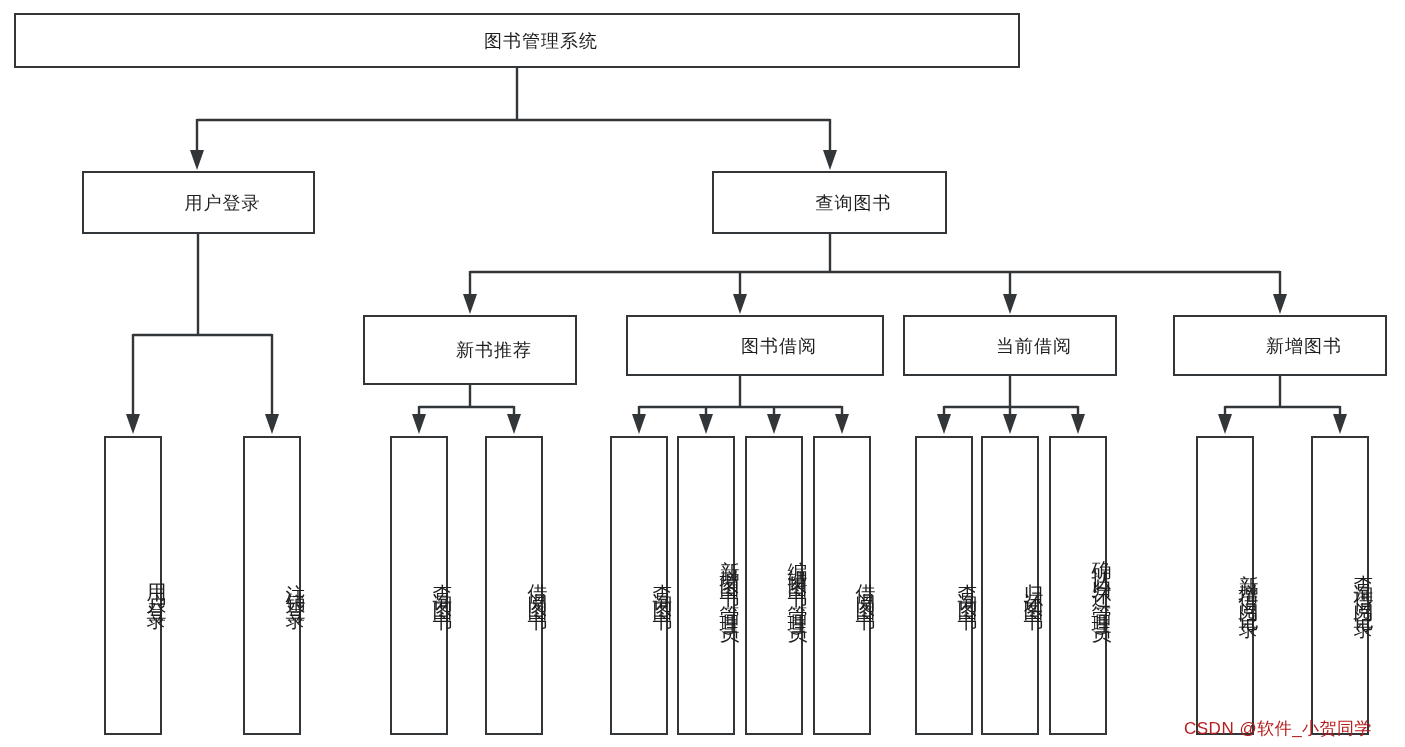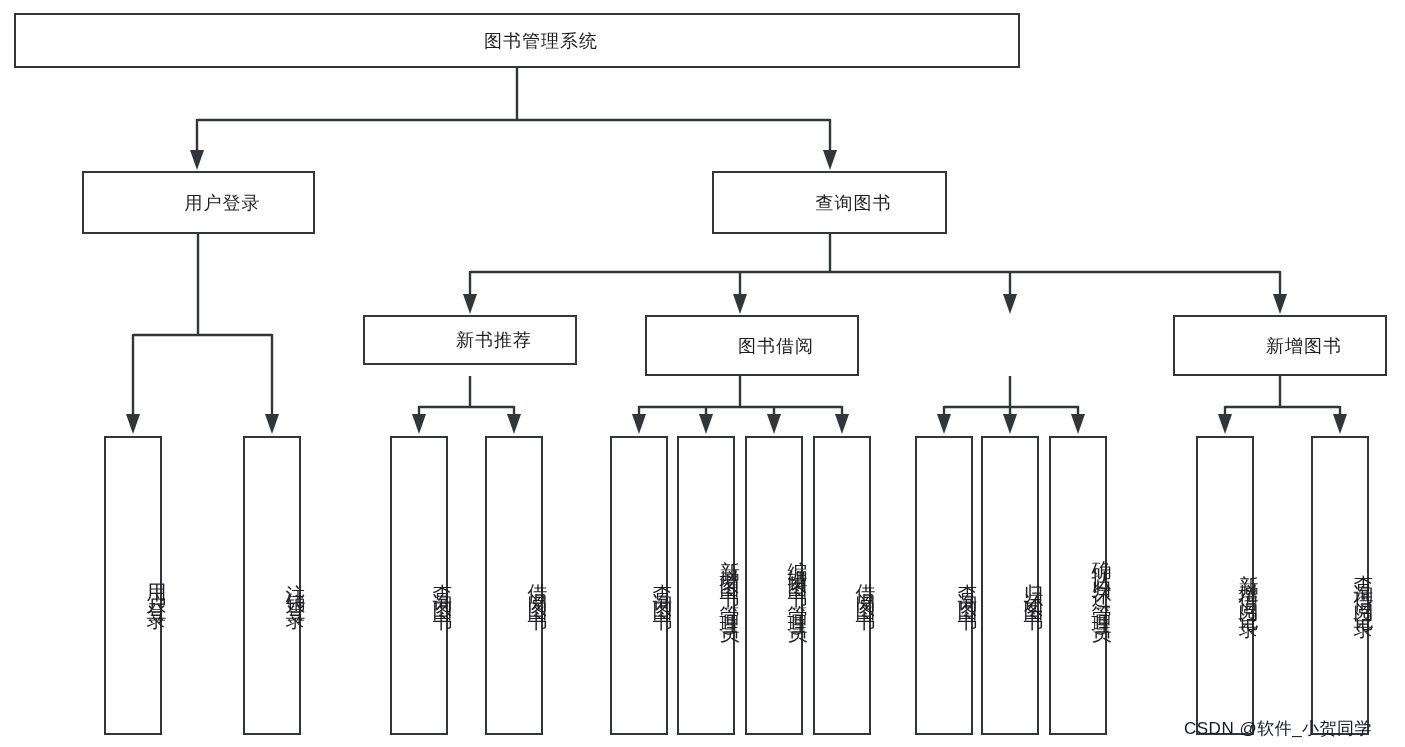--- a/index.html
+++ b/index.html
@@ -28,21 +28,21 @@
     writing-mode:vertical-rl;
     text-orientation:mixed;
     font-size:20px;
     letter-spacing:9px;
     line-height:1;
   }
   .watermark{
     position:absolute;
     left:1184px;top:717px;
     font-size:17px;
-    color:#0f172a;
+    color:#b91c1c;
     letter-spacing:0.5px;
     white-space:nowrap;
   }
 </style>
 </head>
 <body>
 
 <div id="stage">
 
   <svg class="connectors" viewBox="0 0 1405 747" xmlns="http://www.w3.org/2000/svg">
@@ -92,25 +92,28 @@
     <span>图书管理系统</span>
   </div>
 
   <div class="box h" style="left:82px;top:171px;width:233px;height:63px">
     <span>用户登录</span>
   </div>
   <div class="box h" style="left:712px;top:171px;width:235px;height:63px">
     <span>查询图书</span>
   </div>
 
-  <div class="box h" style="left:363px;top:315px;width:214px;height:50px">
+  <div class="box h" style="left:363px;top:315px;width:214px;height:70px">
     <span>新书推荐</span>
   </div>
-  <div class="box h" style="left:645px;top:315px;width:214px;height:61px">
+  <div class="box h" style="left:626px;top:315px;width:258px;height:61px">
     <span>图书借阅</span>
+  </div>
+  <div class="box h" style="left:903px;top:315px;width:214px;height:61px">
+    <span>当前借阅</span>
   </div>
   <div class="box h" style="left:1173px;top:315px;width:214px;height:61px">
     <span>新增图书</span>
   </div>
 
   <div class="box v" style="left:104px;top:436px;width:58px;height:299px">
     <span>用户登录</span>
   </div>
   <div class="box v" style="left:243px;top:436px;width:58px;height:299px">
     <span>注销登录</span>

